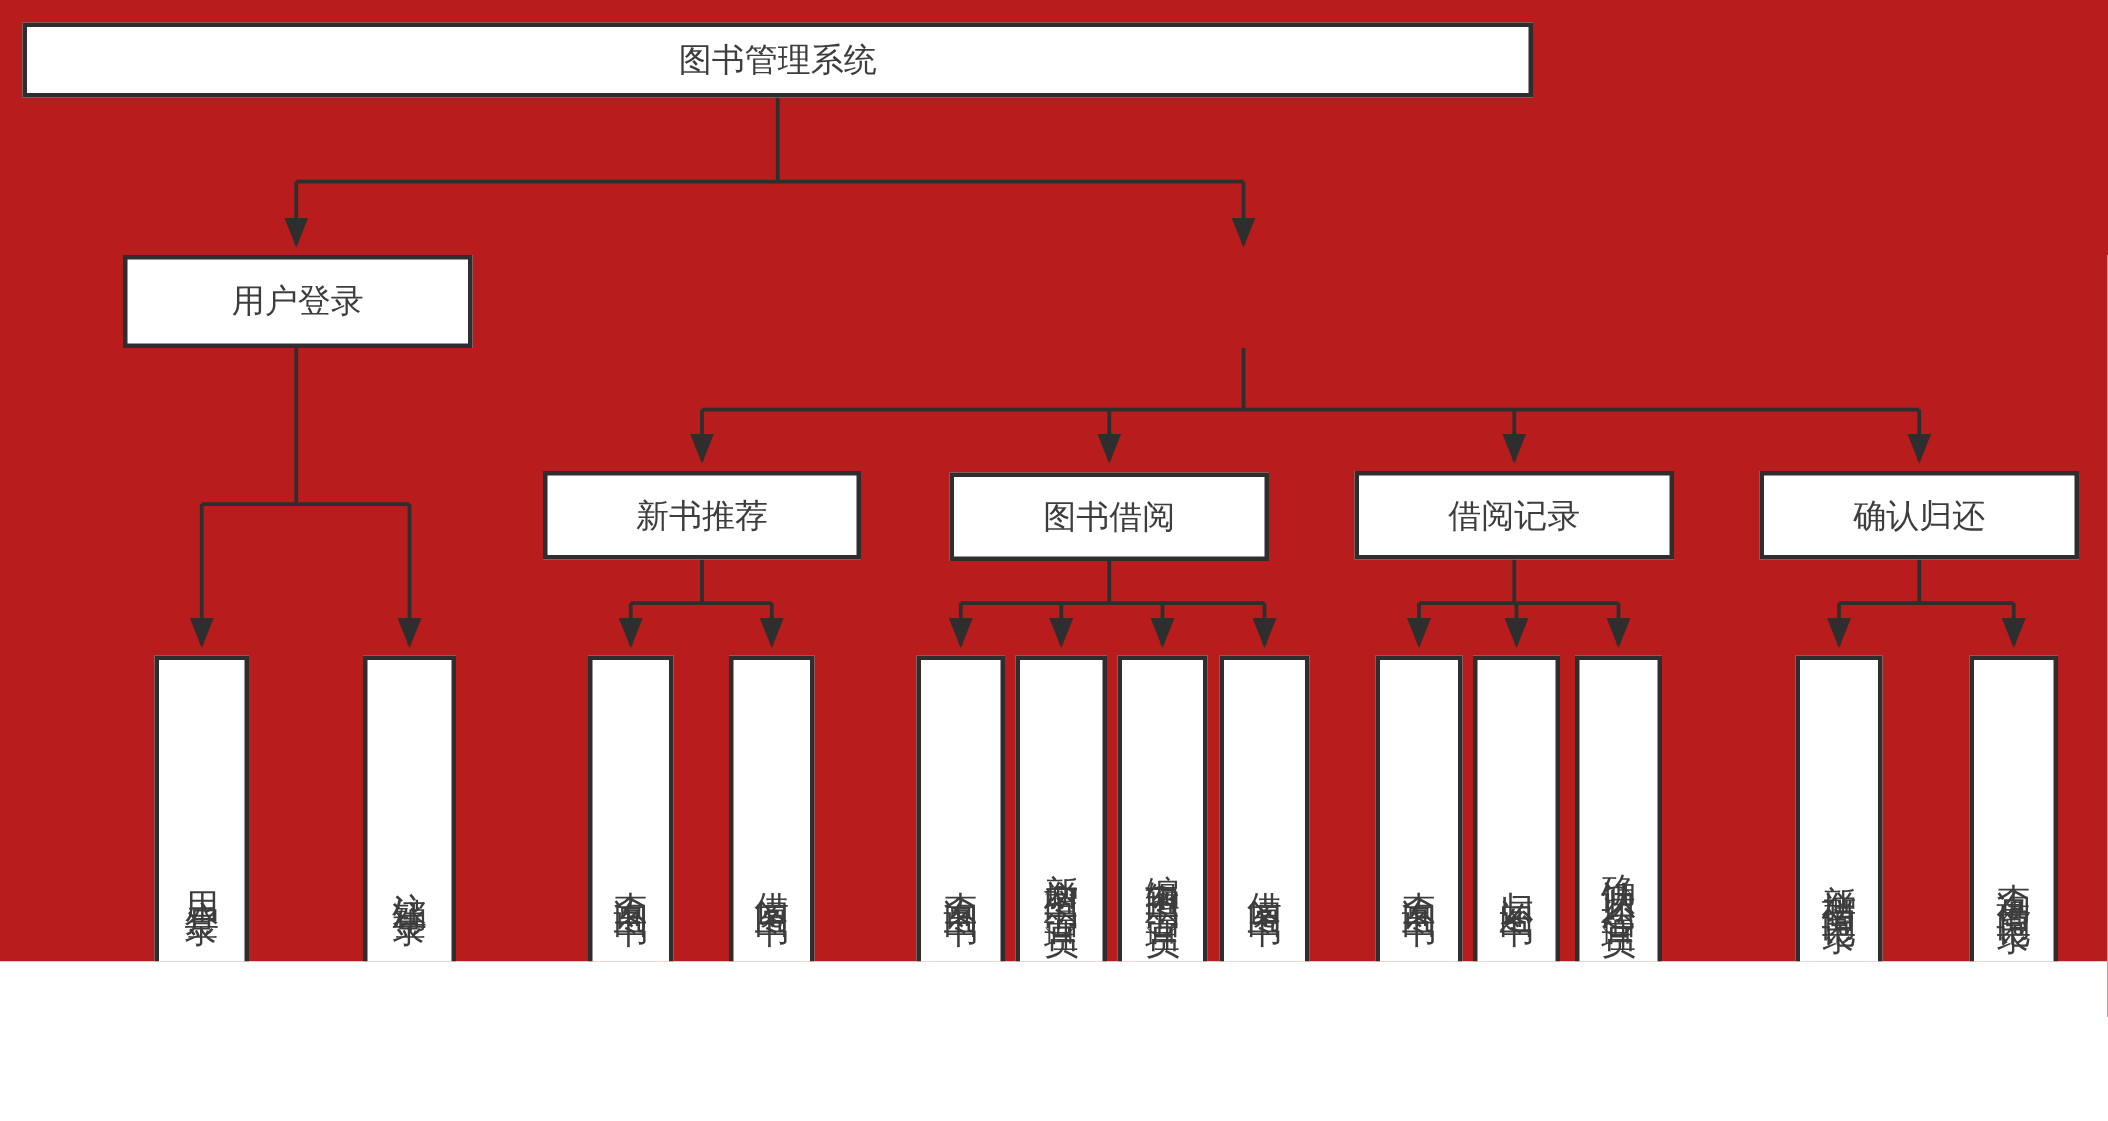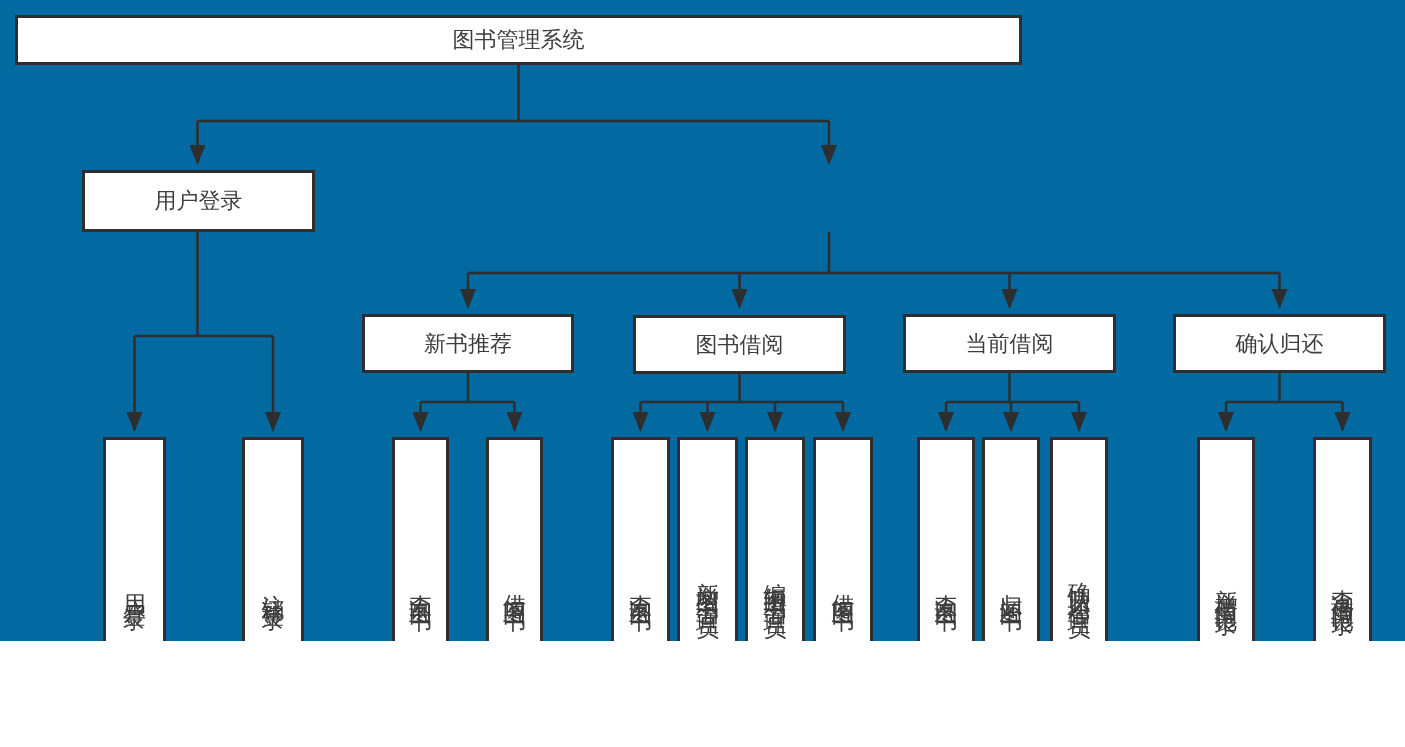--- a/index.html
+++ b/index.html
@@ -1,20 +1,20 @@
 <!DOCTYPE html>
 <html><head>
 <meta charset="utf-8">
 <style>
   html, body { margin: 0; padding: 0; background: #ffffff; }
   .canvas {
     position: relative;
     width: 1405px;
     height: 641px;
-    background: #0369a1;
+    background: #b91c1c;
     font-family: "Liberation Sans", "DejaVu Sans", sans-serif;
     overflow: hidden;
   }
   .connector-layer {
     position: absolute;
     left: 0; top: 0;
     width: 1405px; height: 747px;
     z-index: 1;
   }
   .box {
@@ -96,21 +96,21 @@
       <path d="M1342.5 402 V430" marker-end="url(#arrow)"></path>
     </g>
   </svg>
 
   <div class="box" style="left:15px; top:15px; width:1007px; height:50px;">图书管理系统</div>
 
   <div class="box" style="left:82px; top:170px; width:233px; height:62px;">用户登录</div>
 
   <div class="box" style="left:362px; top:314px; width:212px; height:59px;">新书推荐</div>
   <div class="box" style="left:633px; top:315px; width:213px; height:59px;">图书借阅</div>
-  <div class="box" style="left:903px; top:314px; width:213px; height:59px;">当前借阅</div>
+  <div class="box" style="left:903px; top:314px; width:213px; height:59px;">借阅记录</div>
   <div class="box" style="left:1173px; top:314px; width:213px; height:59px;">确认归还</div>
 
   <div class="box vbox" style="left:103px; top:437px; width:63px; height:298px;">用户登录</div>
   <div class="box vbox" style="left:242px; top:437px; width:62px; height:298px;">注销登录</div>
 
   <div class="box vbox" style="left:392px; top:437px; width:57px; height:298px;">查询图书</div>
   <div class="box vbox" style="left:486px; top:437px; width:57px; height:298px;">借阅图书</div>
 
   <div class="box vbox" style="left:611px; top:437px; width:59px; height:298px;">查询图书</div>
   <div class="box vbox" style="left:677px; top:437px; width:61px; height:298px;">新增图书（管理员）</div>

